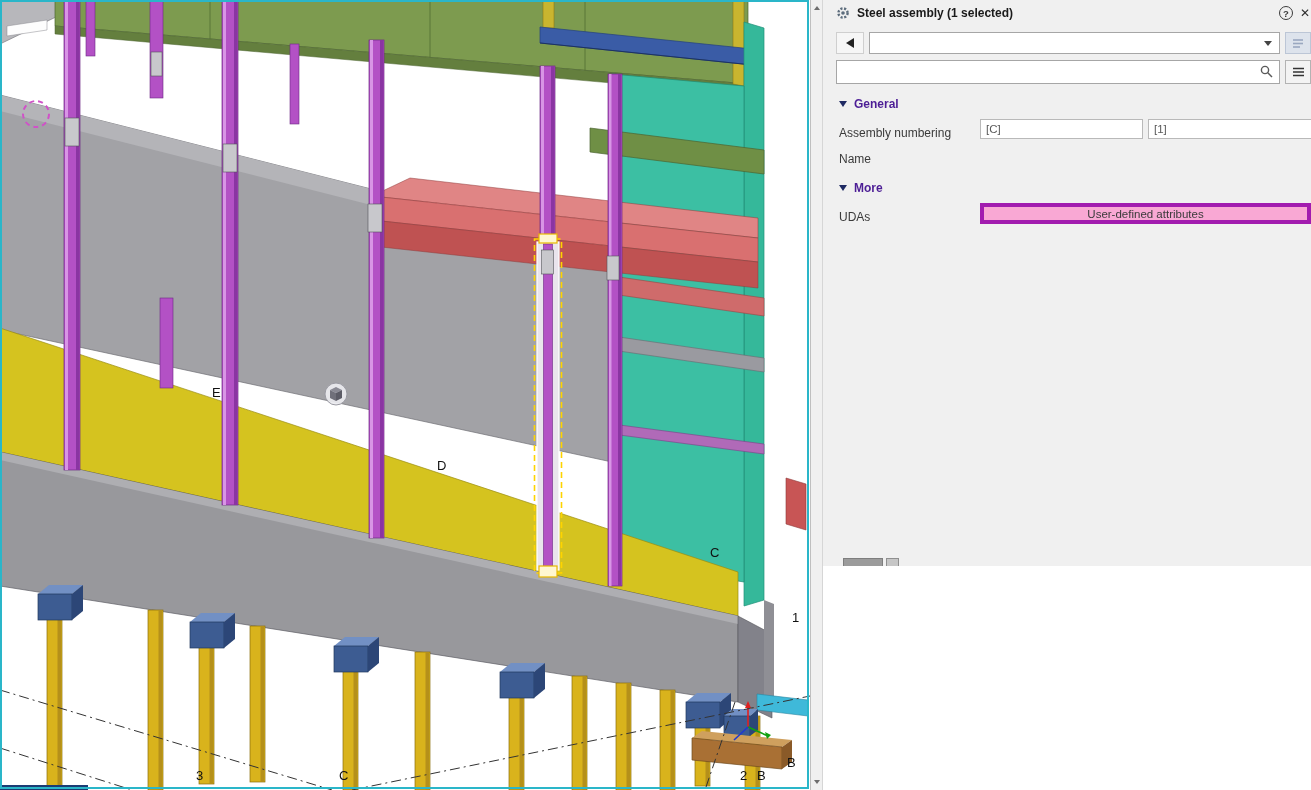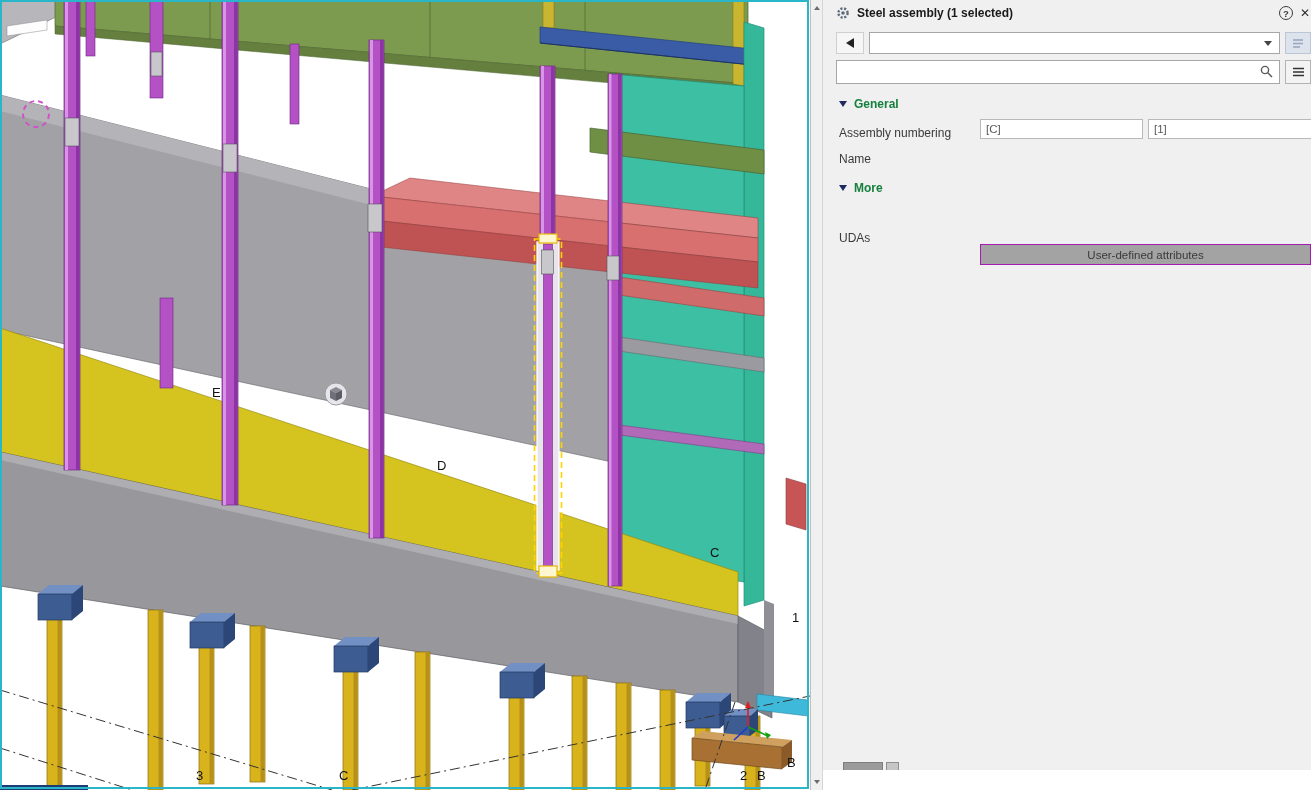--- a/index.html
+++ b/index.html
@@ -13,21 +13,21 @@
   
   .vscroll{position:absolute;left:810px;top:0;width:13px;height:790px;background:#f0f0f0;
            border-left:1px solid #bfbfbf;border-right:1px solid #d6d6d6;box-sizing:border-box;}
   .scroll-btn{position:absolute;left:0;width:11px;height:14px;display:flex;align-items:center;justify-content:center;cursor:pointer;}
   .scroll-btn.up{top:1px;}
   .scroll-btn.down{bottom:1px;}
   .tri-up{width:0;height:0;border-left:3.5px solid transparent;border-right:3.5px solid transparent;border-bottom:4.5px solid #6d6d6d;}
   .tri-down{width:0;height:0;border-left:3.5px solid transparent;border-right:3.5px solid transparent;border-top:4.5px solid #6d6d6d;}
 
   
-  .panel{position:absolute;left:823px;top:0;width:488px;height:770px;background:#f0f0f0;box-sizing:border-box;overflow:hidden;}
+  .panel{position:absolute;left:823px;top:0;width:488px;height:566px;background:#f0f0f0;box-sizing:border-box;overflow:hidden;}
   .panel-header{display:flex;align-items:center;height:26px;padding:0 4px 0 13px;gap:7px;}
   .panel-title{flex:1;font-size:12px;font-weight:bold;color:#1a1a1a;white-space:nowrap;}
   .icon-btn{display:flex;align-items:center;justify-content:center;cursor:pointer;background:none;border:none;padding:0;}
   .help-circle{width:14px;height:14px;border:1.4px solid #3c3c3c;border-radius:50%;font-size:9.5px;font-weight:bold;color:#3c3c3c;
                display:flex;align-items:center;justify-content:center;box-sizing:border-box;}
   .close-x{font-size:12px;color:#2e2e2e;margin-right:-3px;}
 
   .toolbar-row{display:flex;align-items:center;margin:6px 0 0 13px;gap:5px;}
   .back-btn{width:28px;height:22px;background:#f6f6f6;border:1px solid #cfcfcf;display:flex;align-items:center;justify-content:center;box-sizing:border-box;cursor:pointer;}
   .tri-left{width:0;height:0;border-top:5.5px solid transparent;border-bottom:5.5px solid transparent;border-right:8px solid #222;}
@@ -38,32 +38,32 @@
   .mini-btn.disabled{background:#dde3ec;border:1px solid #bcc6d6;}
   .mini-btn.menu{height:24px;background:#f3f3f3;border:1px solid #b3b3b3;}
 
   .search-wrap{flex:1;position:relative;height:24px;}
   .search-input{width:100%;height:24px;border:1px solid #a6a6a6;box-sizing:border-box;background:#fff;
                 font-family:"Liberation Sans",sans-serif;font-size:12px;color:#333;padding:0 26px 0 6px;outline:none;}
   .search-glass{position:absolute;right:6px;top:4px;pointer-events:none;}
 
   .section-hdr{display:flex;align-items:center;gap:7px;padding-left:16px;margin:13px 0 5px;cursor:pointer;}
   .sec-tri{width:0;height:0;border-left:4.5px solid transparent;border-right:4.5px solid transparent;border-top:6px solid #1f2a63;}
-  .sec-label{font-size:12px;font-weight:bold;color:#15803d;}
+  .sec-label{font-size:12px;font-weight:bold;color:#4c1d95;}
 
   .field-row{display:flex;align-items:center;padding:2px 0 2px 16px;min-height:22px;}
   .field-label{flex:0 0 141px;font-size:12px;color:#3a3a3a;margin-top:8px;}
   .field-inputs{flex:1;display:flex;gap:5px;margin-right:5px;}
   .field-inputs.flush{margin-right:0;}
   .txt-input{height:20px;border:1px solid #b9b9b9;box-sizing:border-box;background:#fff;
              font-family:"Liberation Sans",sans-serif;font-size:11.5px;color:#5a5a5a;padding:0 5px;outline:none;}
   .w-prefix{width:163px;}
   .flex1{flex:1;min-width:0;}
-  .udas-btn{flex:1;height:21px;background:#a3a3a3;border:1px solid #a21caf;box-sizing:border-box;
-            font-family:"Liberation Sans",sans-serif;font-size:11.5px;color:#3a3a3a;cursor:pointer;margin-top:42px;}
+  .udas-btn{flex:1;height:21px;background:#f9a8d4;border:4px solid #a21caf;box-sizing:border-box;
+            font-family:"Liberation Sans",sans-serif;font-size:11.5px;color:#3a3a3a;cursor:pointer;}
 
   .footer-stub-a{position:absolute;left:20px;bottom:0;width:40px;height:8px;background:#9b9b9b;border:1px solid #7e7e7e;border-bottom:none;box-sizing:border-box;cursor:pointer;}
   .footer-stub-b{position:absolute;left:63px;bottom:0;width:13px;height:8px;background:#c6c6c6;border:1px solid #8f8f8f;border-bottom:none;box-sizing:border-box;cursor:pointer;}
 </style>
 </head>
 <body>
 
 <div class="app">
 
   <div class="viewport">

